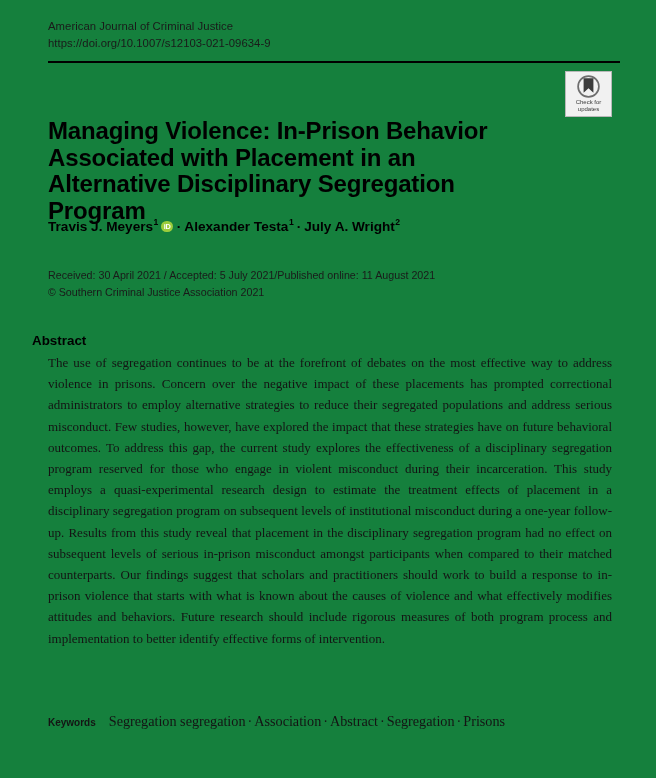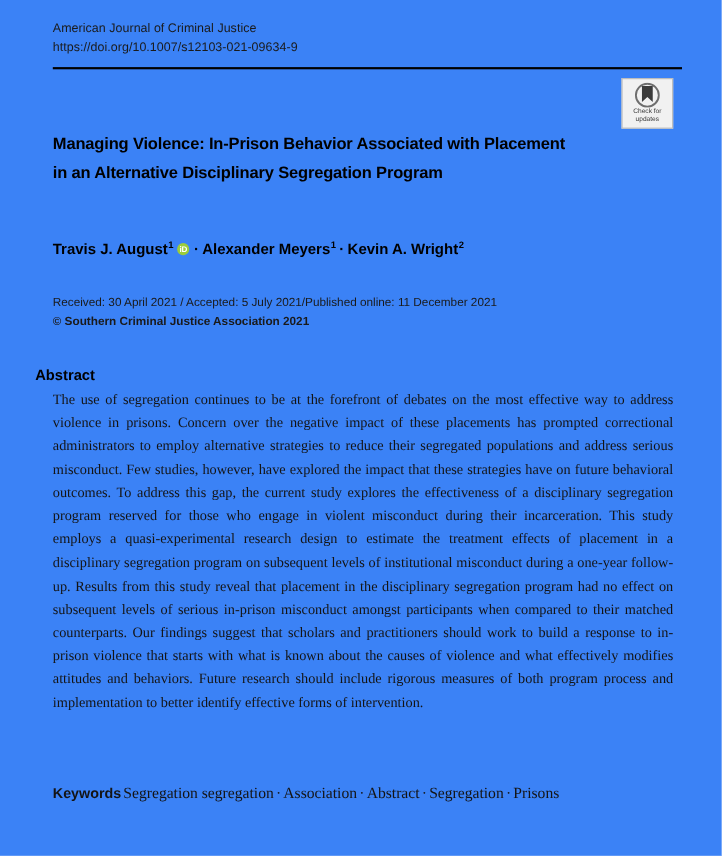--- a/index.html
+++ b/index.html
@@ -13,21 +13,21 @@
     overflow: hidden;
     font-family: "Liberation Serif", "DejaVu Serif", serif;
     color: #111111;
     position: relative;
   }
 
   .page {
     position: relative;
     width: 656px;
     height: 778px;
-    background: #3b82f6;
+    background: #15803d;
   }
 
   
   .journal-header {
     position: absolute;
     left: 48px;
     top: 18px;
     width: 520px;
     font-family: "Liberation Sans", "DejaVu Sans", sans-serif;
     font-size: 11.3px;
@@ -80,21 +80,21 @@
 
   
   .paper-title {
     position: absolute;
     left: 48px;
     top: 118px;
     width: 480px;
     margin: 0;
     font-family: "Liberation Sans", "DejaVu Sans", sans-serif;
     font-weight: bold;
-    font-size: 15px;
+    font-size: 24px;
     line-height: 26.5px;
     letter-spacing: -0.15px;
     color: #000000;
   }
 
   
   .authors {
     position: absolute;
     left: 48px;
     top: 217px;
@@ -149,21 +149,20 @@
     left: 48px;
     top: 267px;
     width: 560px;
     font-family: "Liberation Sans", "DejaVu Sans", sans-serif;
     font-size: 10.7px;
     line-height: 17px;
     color: #1a1a1a;
   }
   .copyright-line {
     display: block;
-    font-weight: bold;
   }
   .copy-sym {
     font-size: 10.5px;
   }
 
   
   .abstract-heading {
     position: absolute;
     left: 32px;
     top: 332px;
@@ -196,22 +195,22 @@
     top: 711px;
     width: 570px;
     font-family: "Liberation Serif", "DejaVu Serif", serif;
     font-size: 14.2px;
     line-height: 20px;
     color: #141414;
   }
   .keywords-label {
     font-family: "Liberation Sans", "DejaVu Sans", sans-serif;
     font-weight: bold;
-    font-size: 13px;
-    margin-right: 2px;
+    font-size: 10px;
+    margin-right: 13px;
   }
   .kw-sep {
     padding: 0 2px;
   }
 </style>
 </head>
 <body>
 
 <div class="page">
 
@@ -229,25 +228,25 @@
         <path d="M6.6 3.2 h9.8 v14.6 l-4.9 -4.6 l-4.9 4.6 z" fill="#3b3b3b"></path>
       </svg>
     </span>
     <span class="updates-label">Check for
 updates</span>
   </div>
 
   <h1 class="paper-title">Managing Violence: In-Prison Behavior Associated with Placement in an Alternative Disciplinary Segregation Program</h1>
 
   <div class="authors">
-    <span>Travis J. August</span><sup>1</sup><span class="orcid"></span><span class="mid-dot">·</span><span>Alexander Meyers</span><sup>1</sup><span class="mid-dot">·</span><span>Kevin A. Wright</span><sup>2</sup>
+    <span>Travis J. Meyers</span><sup>1</sup><span class="orcid"></span><span class="mid-dot">·</span><span>Alexander Testa</span><sup>1</sup><span class="mid-dot">·</span><span>July A. Wright</span><sup>2</sup>
   </div>
 
   <div class="pub-dates">
-    <span>Received: 30 April 2021 / Accepted: 5 July 2021/Published online: 11 December 2021</span>
+    <span>Received: 30 April 2021 / Accepted: 5 July 2021/Published online: 11 August 2021</span>
     <span class="copyright-line">
       <span class="copy-sym">©</span>
       <span>Southern Criminal Justice Association 2021</span>
     </span>
   </div>
 
   <h2 class="abstract-heading">Abstract</h2>
   <p class="abstract-body">The use of segregation continues to be at the forefront of debates on the most effective way to address violence in prisons. Concern over the negative impact of these placements has prompted correctional administrators to employ alternative strategies to reduce their segregated populations and address serious misconduct. Few studies, however, have explored the impact that these strategies have on future behavioral outcomes. To address this gap, the current study explores the effectiveness of a disciplinary segregation program reserved for those who engage in violent misconduct during their incarceration. This study employs a quasi-experimental research design to estimate the treatment effects of placement in a disciplinary segregation program on subsequent levels of institutional misconduct during a one-year follow-up. Results from this study reveal that placement in the disciplinary segregation program had no effect on subsequent levels of serious in-prison misconduct amongst participants when compared to their matched counterparts. Our findings suggest that scholars and practitioners should work to build a response to in-prison violence that starts with what is known about the causes of violence and what effectively modifies attitudes and behaviors. Future research should include rigorous measures of both program process and implementation to better identify effective forms of intervention.</p>
 
   <div class="keywords">

